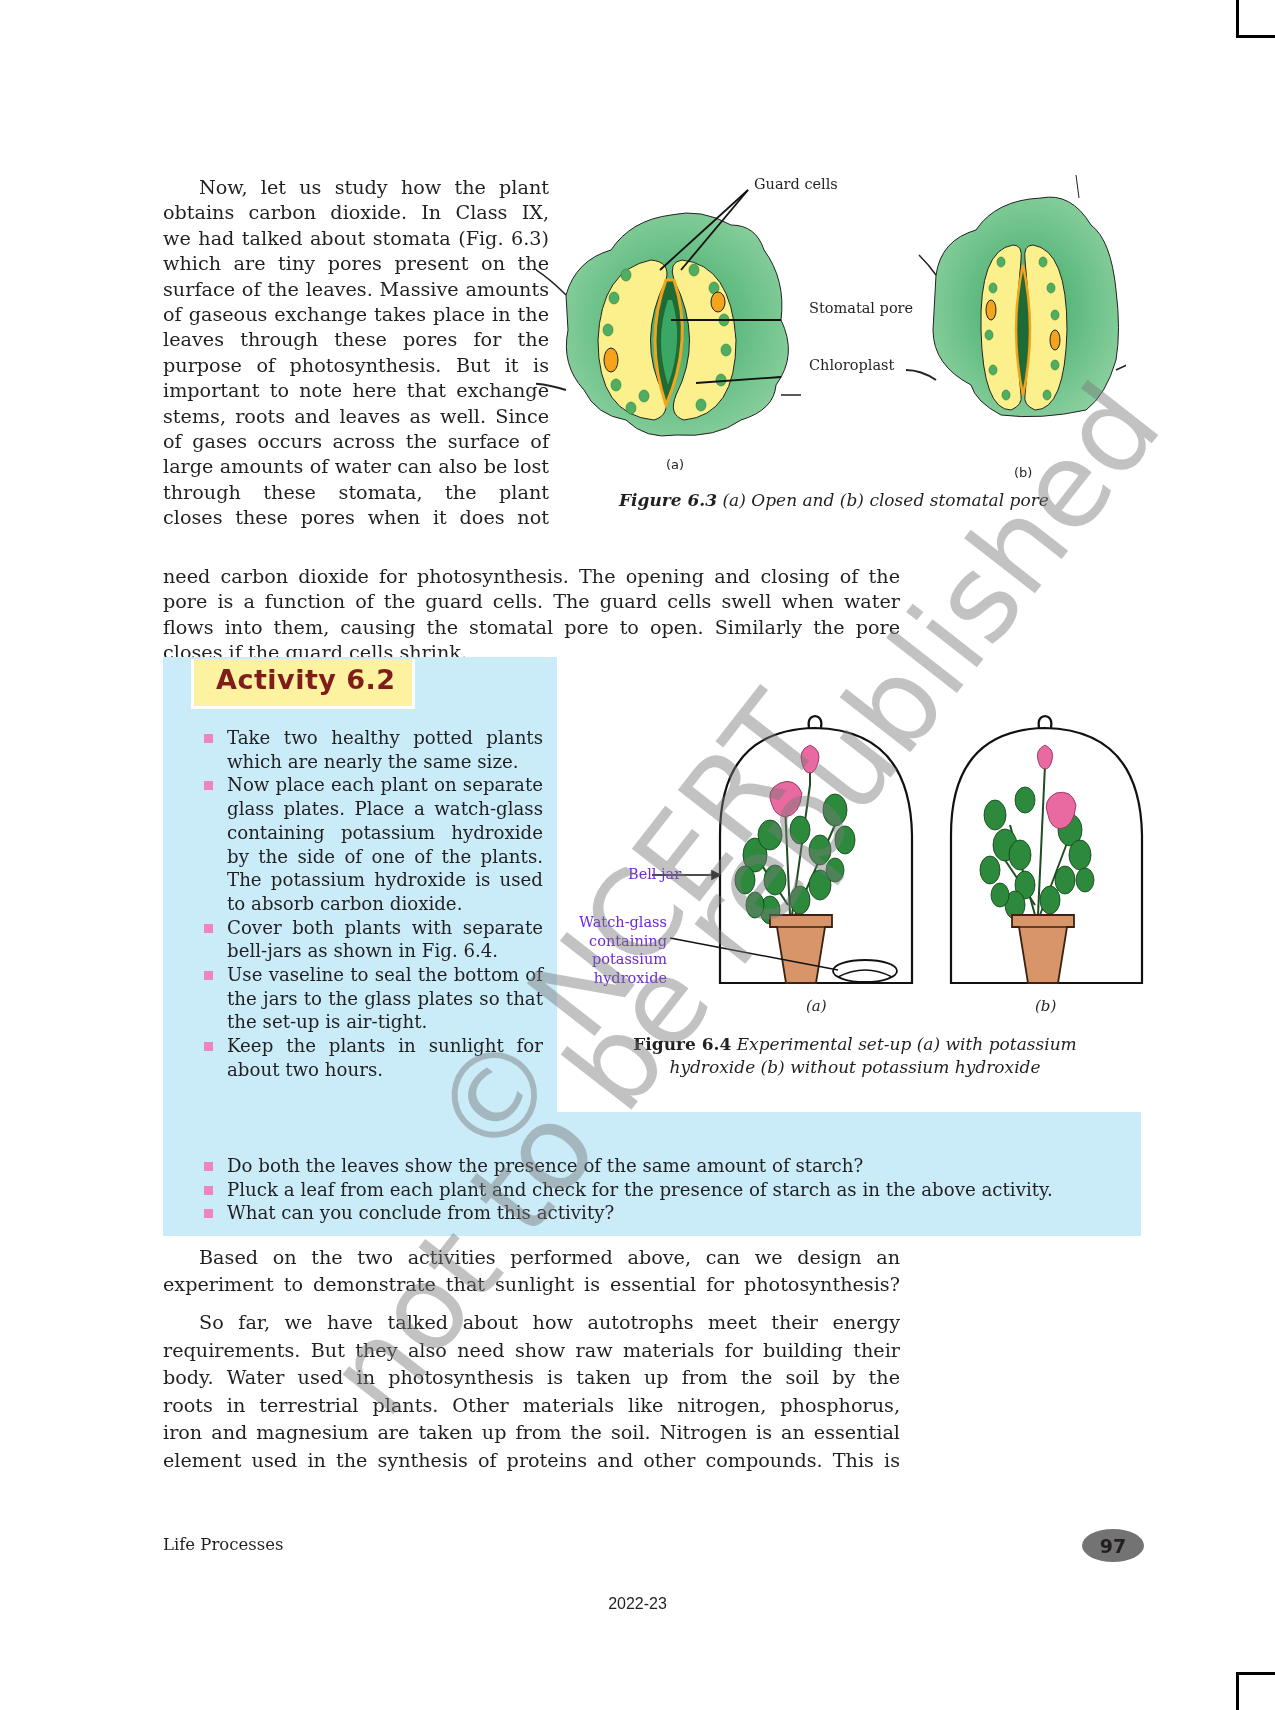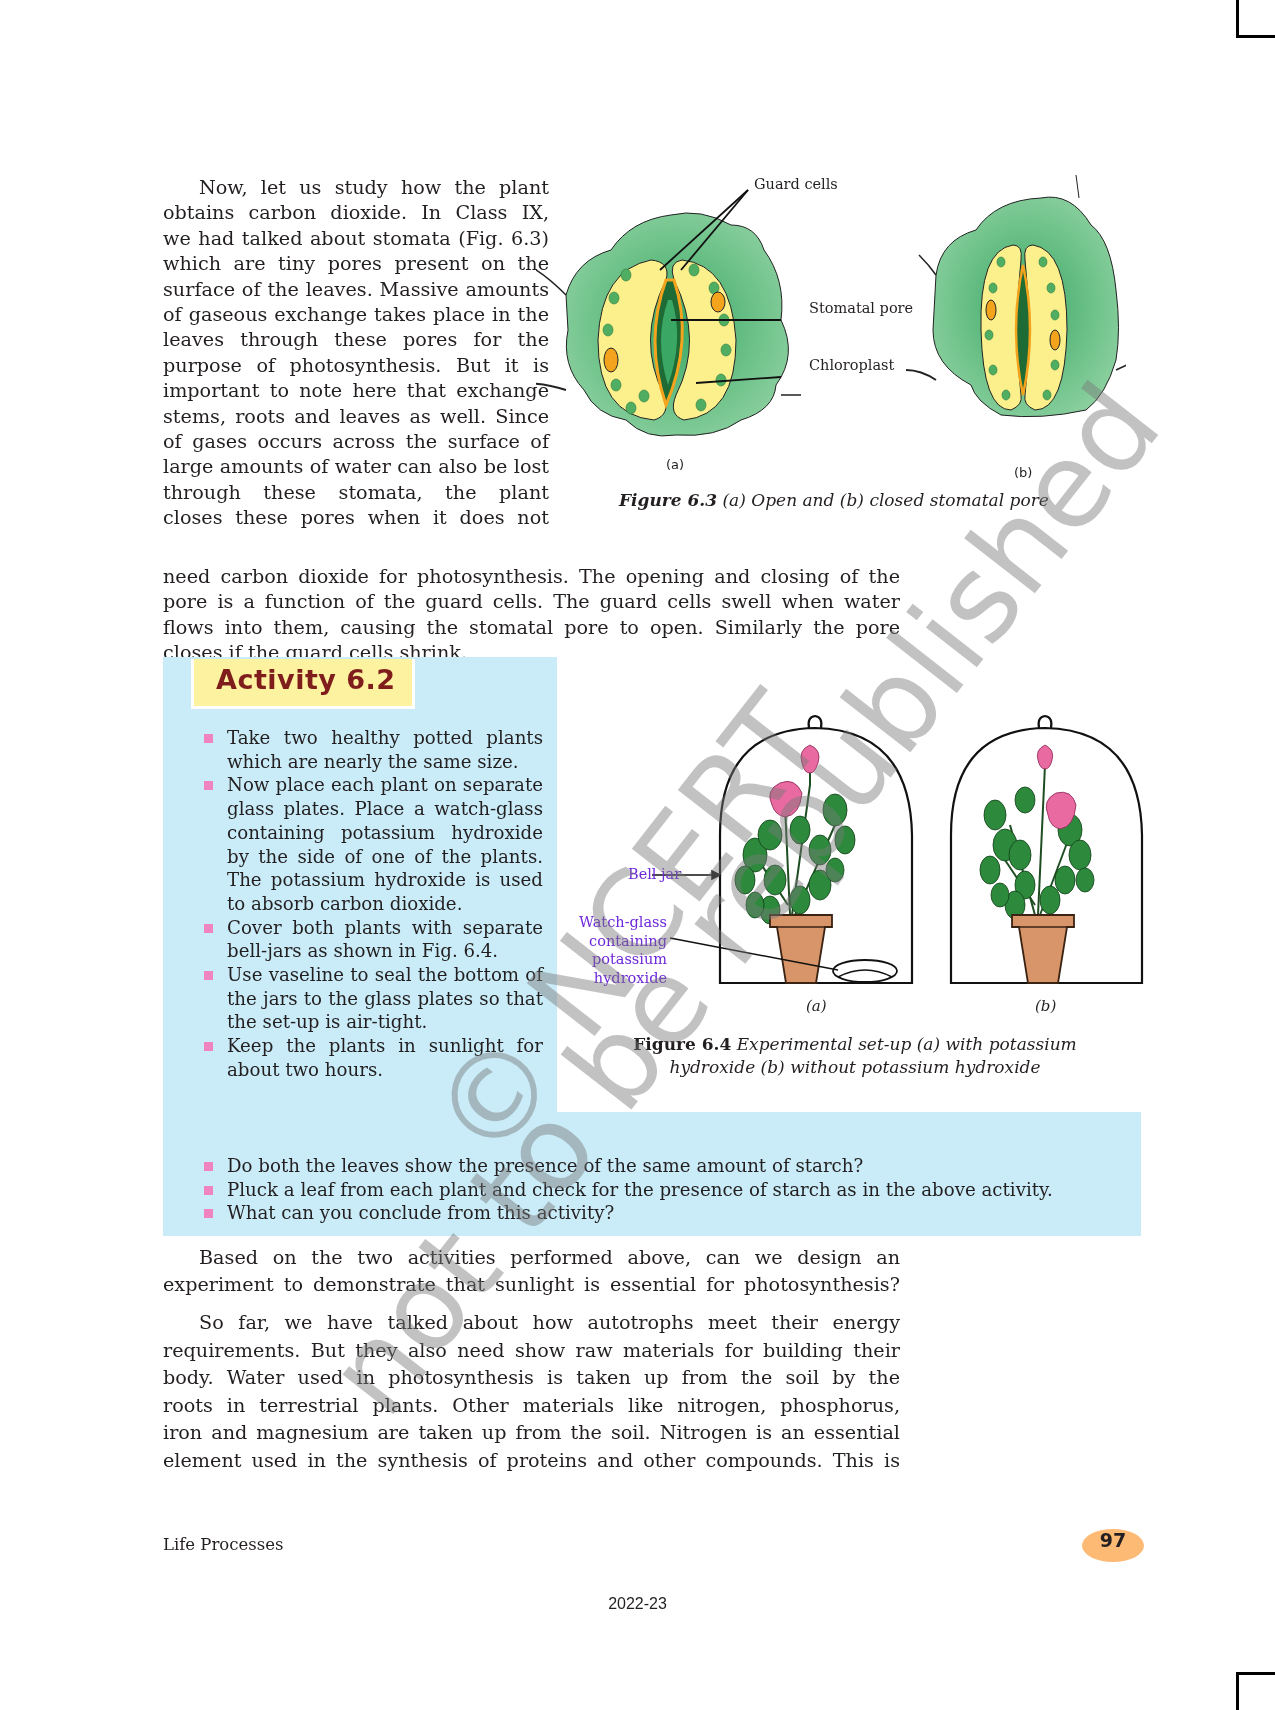--- a/index.html
+++ b/index.html
@@ -42,21 +42,21 @@
   .fig64 { left: 570px; top: 705px; width: 580px; height: 385px; }
   .fig64-label { font-family: "DejaVu Serif", serif; font-size: 14.5px; color: #6d28d9; text-align: right; line-height: 18.5px; }
   .fig64-sub { font-family: "DejaVu Serif", serif; font-style: italic; font-size: 15px; color: #231f20; }
   .caption64 { left: 600px; top: 1033px; width: 510px; text-align: center; font-size: 17px; line-height: 23px; font-style: italic; }
 
   .para-bottom { left: 163px; width: 737px; }
   .indent { text-indent: 36px; }
 
   .footer-left { left: 163px; top: 1535px; font-size: 16.5px; color: #231f20; }
   .page-pill { left: 1082px; top: 1529px; width: 62px; height: 33px; border-radius: 50%;
-               background: #fdba74; display: flex; align-items: flex-start; justify-content: center; }
+               background: #737373; display: flex; align-items: center; justify-content: center; }
   .page-num { font-family: "DejaVu Sans", sans-serif; font-weight: bold; font-size: 19px; color: #231f20; }
   .footer-year { left: 0; width: 1275px; top: 1595px; text-align: center;
                  font-family: "Liberation Sans", sans-serif; font-size: 16px; color: #231f20; }
 
   
   .watermark { font-family: "DejaVu Sans", sans-serif; color: rgba(120,120,120,0.45);
                white-space: nowrap; transform-origin: 0 0; }
   .wm1 { left: 405px; top: 1100px; font-size: 118px; transform: rotate(-52deg); }
   .wm2 { left: 300px; top: 1355px; font-size: 118px; transform: rotate(-52deg); }
 </style>

